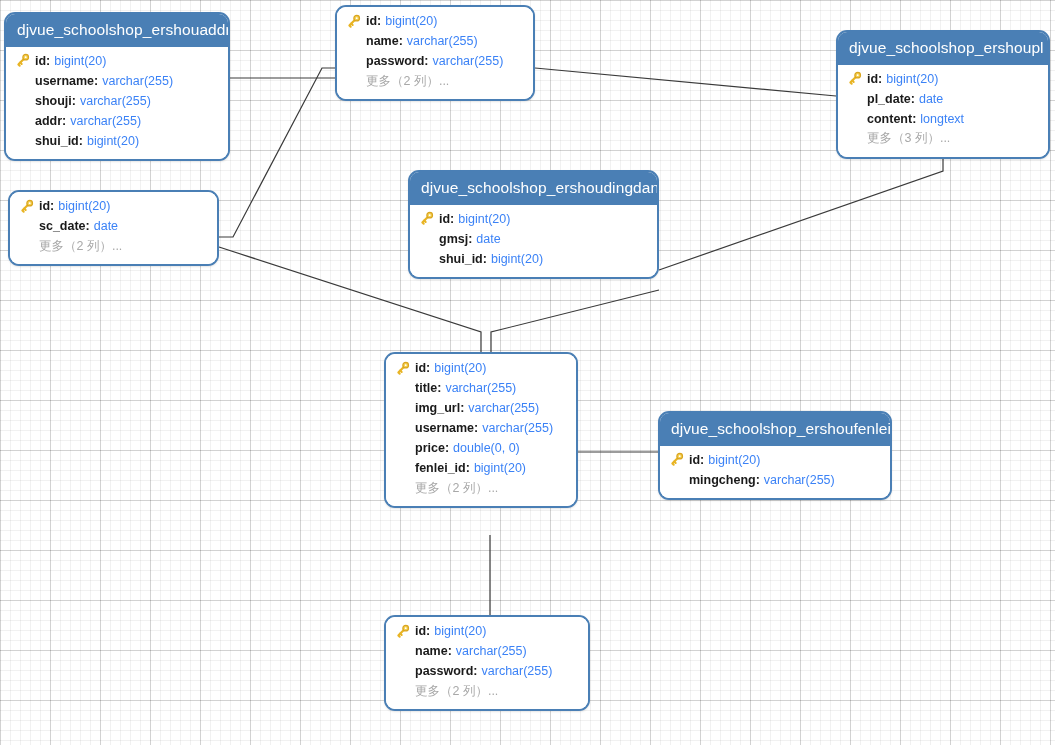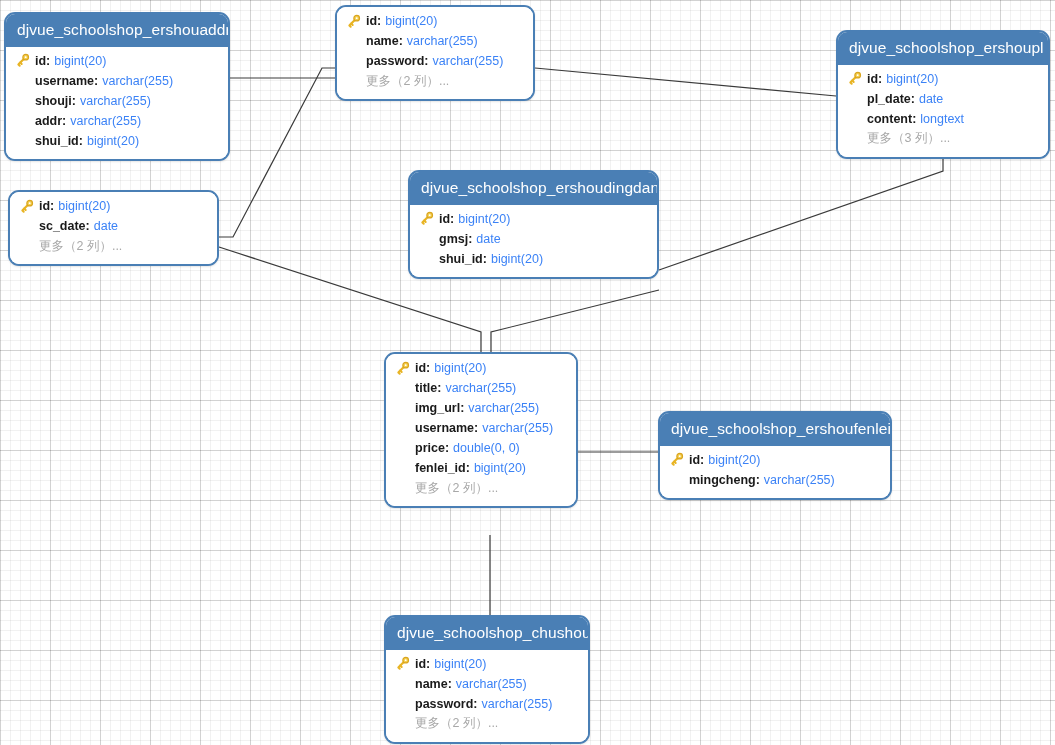--- a/index.html
+++ b/index.html
@@ -346,21 +346,20 @@
           </div>
           <div class="col-row">
             <span class="key-slot"></span>
             <span class="col-name">mingcheng</span>
             <span class="col-sep">:</span>
             <span class="col-type">varchar(255)</span>
           </div>
         </div>
       </div>
       <div class="table-node" style="left: 384px; top: 615px; width: 206px;">
-        <div class="table-header">djvue_schoolshop_chushou</div>
         <div class="table-body">
           <div class="col-row">
             <span class="key-slot">
               <svg width="15" height="15" viewBox="0 0 16 16" class="key-icon">
                 <path d="M10.2 5.6 L4.3 11.5" stroke="#e8b424" stroke-width="2.4" stroke-linecap="round"></path>
                 <path d="M5.6 10.2 L7.1 11.7" stroke="#e8b424" stroke-width="2.2" stroke-linecap="round"></path>
                 <path d="M3.6 12.2 L5.0 13.6" stroke="#e8b424" stroke-width="2.2" stroke-linecap="round"></path>
                 <circle cx="11.4" cy="4.4" r="3.0" fill="#f5cf4e" stroke="#d9a520" stroke-width="1.3"></circle>
                 <circle cx="11.4" cy="4.4" r="1.0" fill="#ffffff"></circle>
               </svg>

